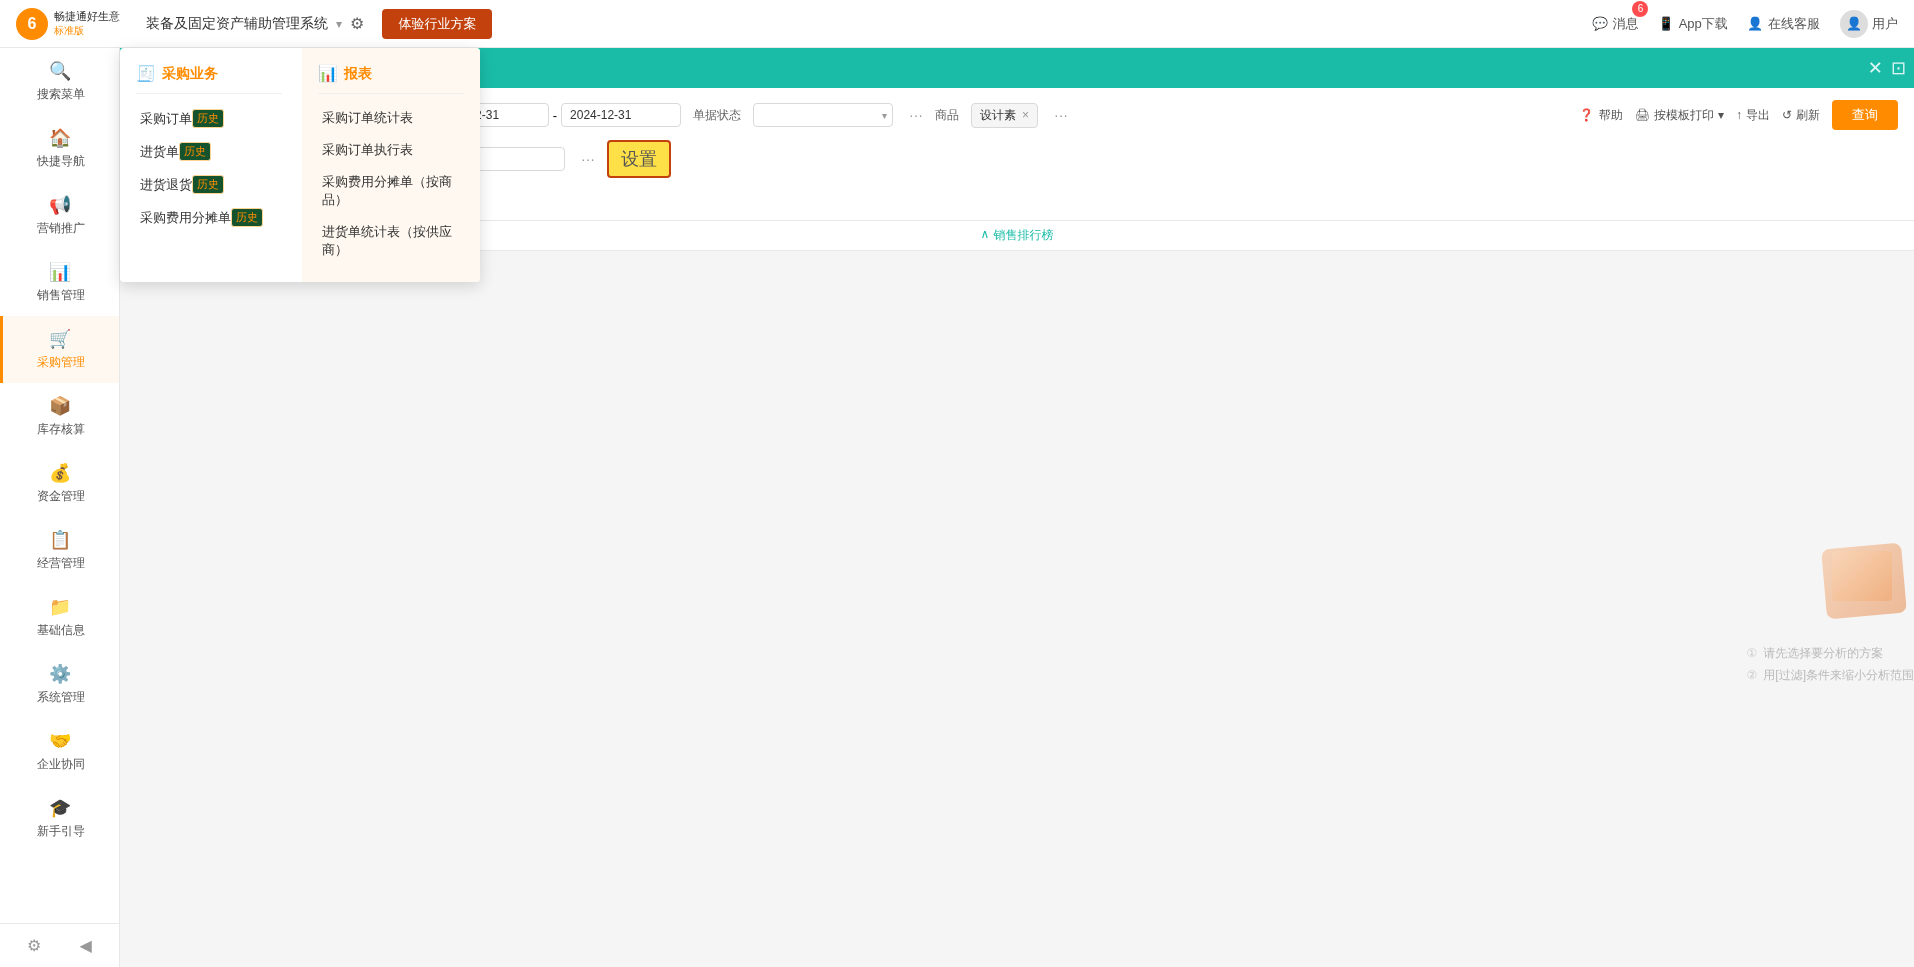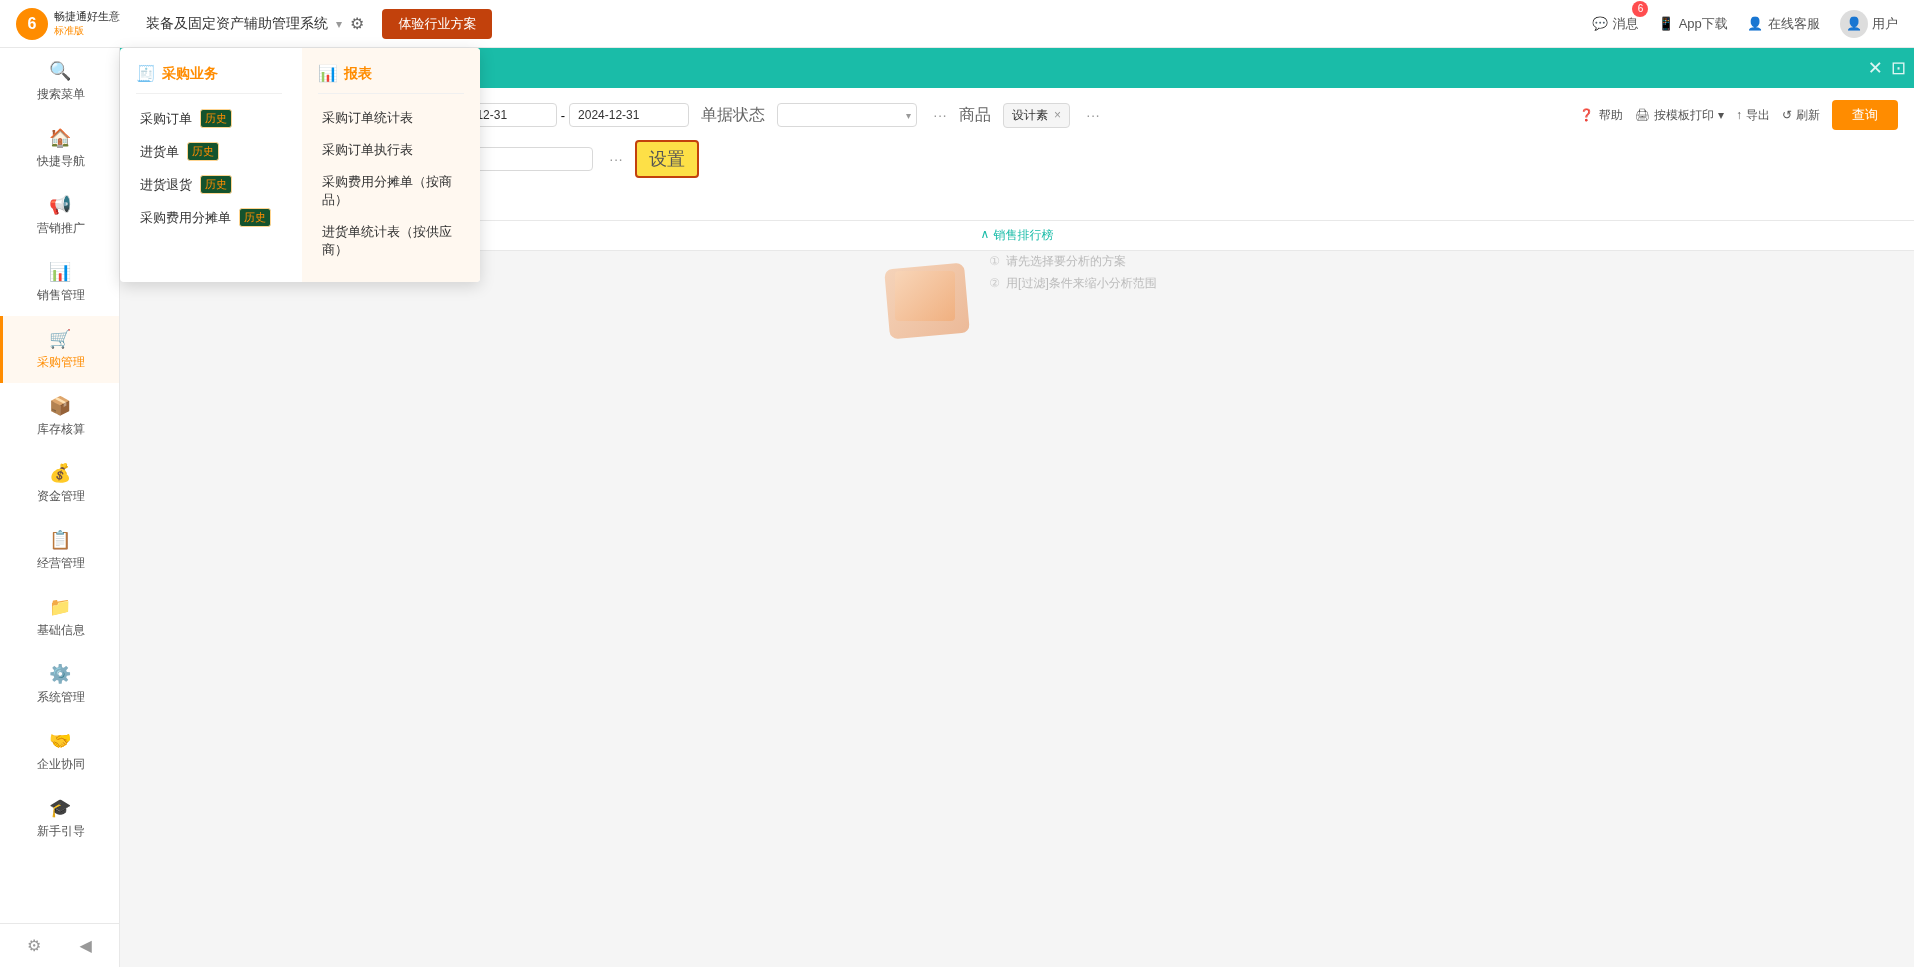--- a/index.html
+++ b/index.html
@@ -174,21 +174,21 @@
       border-bottom: 1px solid #e8e8e8;
     }
     .filter-row {
       display: flex;
       align-items: center;
       gap: 12px;
       margin-bottom: 10px;
       flex-wrap: wrap;
     }
     .filter-row:last-child { margin-bottom: 0; }
-    .filter-label { color: #666; font-size: 16px; white-space: nowrap; font-family: Liberation Serif, serif; }
+    .filter-label { color: #666; font-size: 12px; white-space: nowrap; font-family: Liberation Serif, serif; }
     .filter-input {
       border: 1px solid #d9d9d9;
       border-radius: 4px;
       padding: 4px 8px;
       font-size: 12px;
       color: #333;
       background: #fff;
       min-width: 120px;
     }
     .filter-date-range {
@@ -278,22 +278,22 @@
       font-size: 12px;
       gap: 4px;
       border-bottom: 1px solid #e8e8e8;
       background: #fff;
     }
 
     
     .empty-state {
       flex: 1;
       display: flex;
-      flex-direction: row;
-      align-items: flex-start;
+      flex-direction: column;
+      align-items: flex-end;
       justify-content: center;
       gap: 12px;
       color: #999;
       font-size: 13px;
     }
     .empty-icon {
       width: 100px; height: 100px;
       position: relative;
     }
     .empty-icon-box {
@@ -336,21 +336,21 @@
     .dropdown-col-title {
       display: flex; align-items: center; gap: 6px;
       font-size: 14px; font-weight: bold;
       color: #ff8c00;
       padding-bottom: 10px;
       border-bottom: 1px solid #f0f0f0;
       margin-bottom: 8px;
     }
     .dropdown-col-title .col-icon { font-size: 16px; }
     .dropdown-item {
-      display: flex; align-items: center; gap: 8px;
+      display: flex; align-items: center; gap: 0;
       padding: 7px 4px;
       cursor: pointer;
       color: #333;
       font-size: 13px;
       border-radius: 3px;
     }
     .history-tag {
       background: #14532d;
       color: #ff8c00;
       border: 1px solid #ffd591;

